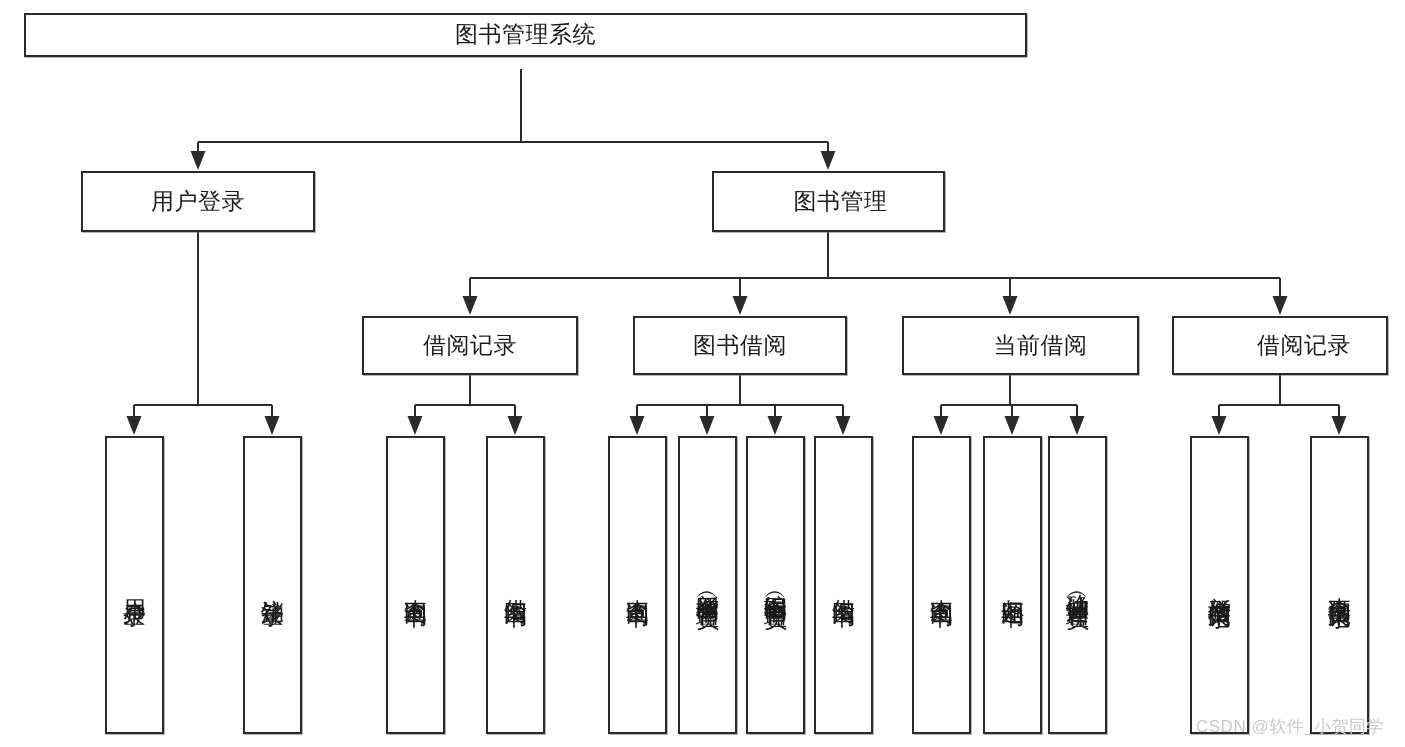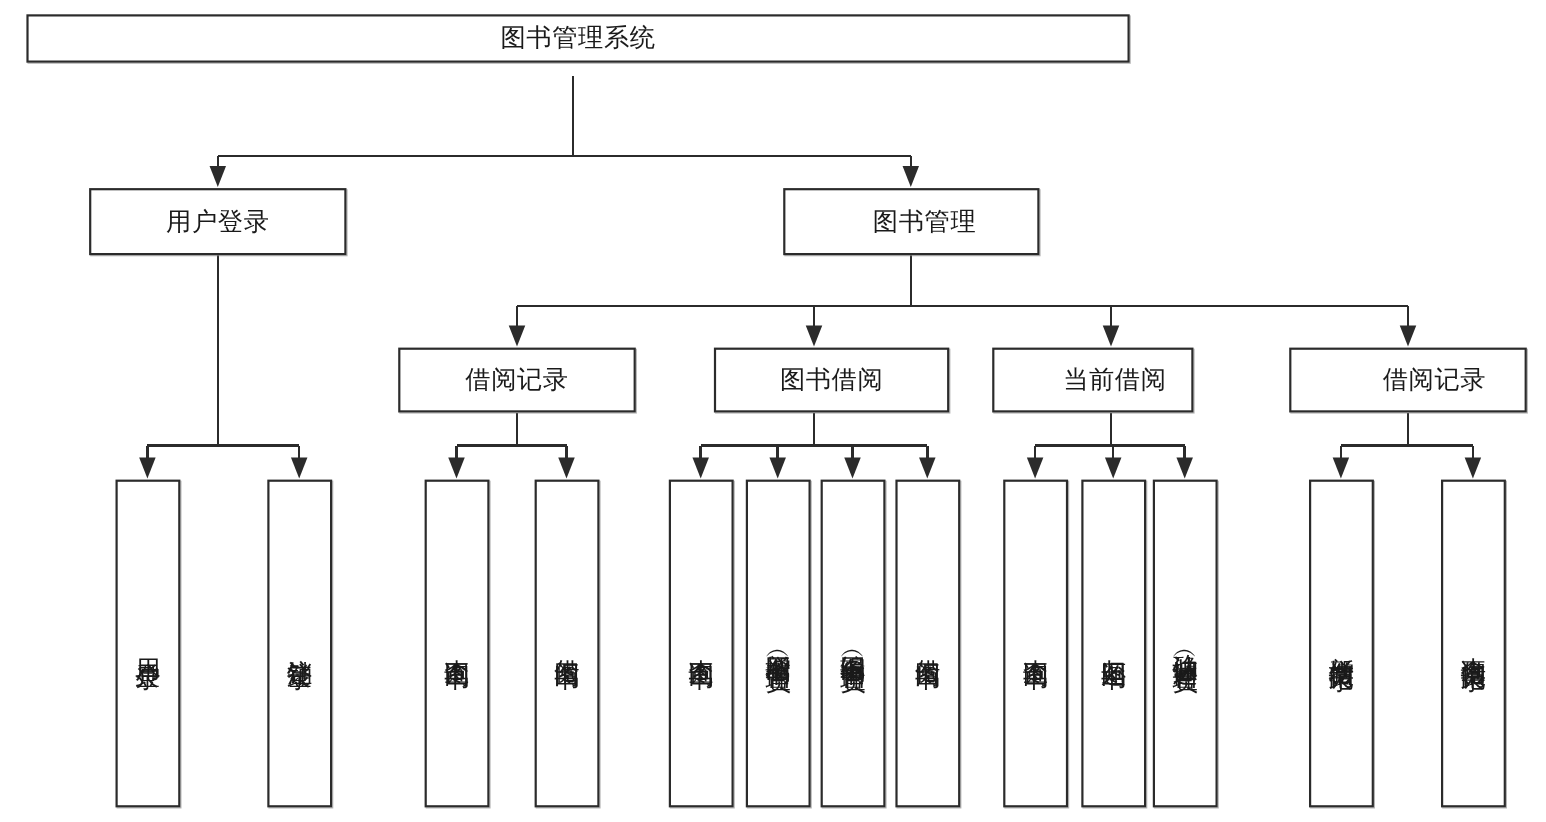--- a/index.html
+++ b/index.html
@@ -131,24 +131,24 @@
       </div>
       <div class="node level2 horizontal" style="left: 81px; top: 171px; width: 234px; height: 61px;">
         <span class="label">用户登录</span>
       </div>
       <div class="node level2 horizontal" style="left: 712px; top: 171px; width: 233px; height: 61px; padding-left: 24px;">
         <span class="label">图书管理</span>
       </div>
       <div class="node level3 horizontal" style="left: 362px; top: 316px; width: 216px; height: 59px;">
         <span class="label">借阅记录</span>
       </div>
-      <div class="node level3 horizontal" style="left: 633px; top: 316px; width: 214px; height: 59px; margin-left: 16px;">
+      <div class="node level3 horizontal" style="left: 633px; top: 316px; width: 214px; height: 59px;">
         <span class="label">图书借阅</span>
       </div>
-      <div class="node level3 horizontal" style="left: 902px; top: 316px; width: 183px; height: 59px; padding-left: 40px;">
+      <div class="node level3 horizontal" style="left: 902px; top: 316px; width: 237px; height: 59px; padding-left: 40px;">
         <span class="label">当前借阅</span>
       </div>
       <div class="node level3 horizontal" style="left: 1172px; top: 316px; width: 216px; height: 59px; padding-left: 48px;">
         <span class="label">借阅记录</span>
       </div>
       <div class="node leaf vertical" style="left: 105px; top: 436px; width: 59px; height: 298px;">
         <span class="label">用户登录</span>
       </div>
       <div class="node leaf vertical" style="left: 243px; top: 436px; width: 59px; height: 298px;">
         <span class="label">注销登录</span>
@@ -180,13 +180,14 @@
       <div class="node leaf vertical" style="left: 1048px; top: 436px; width: 59px; height: 298px;">
         <span class="label">确认归还（管理员）</span>
       </div>
       <div class="node leaf vertical" style="left: 1190px; top: 436px; width: 59px; height: 298px;">
         <span class="label">新增借阅记录</span>
       </div>
       <div class="node leaf vertical" style="left: 1310px; top: 436px; width: 59px; height: 298px;">
         <span class="label">查询借阅记录</span>
       </div>
     </div>
+  <div id="watermark" style="left: 1196px; top: 715px;">CSDN @软件_小贺同学</div>
 </div>
 
 </body></html>

